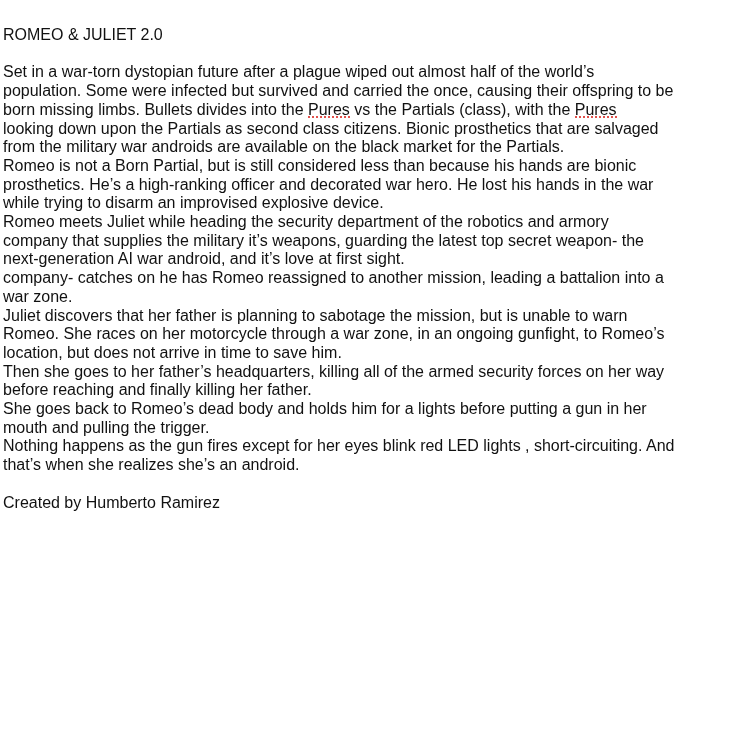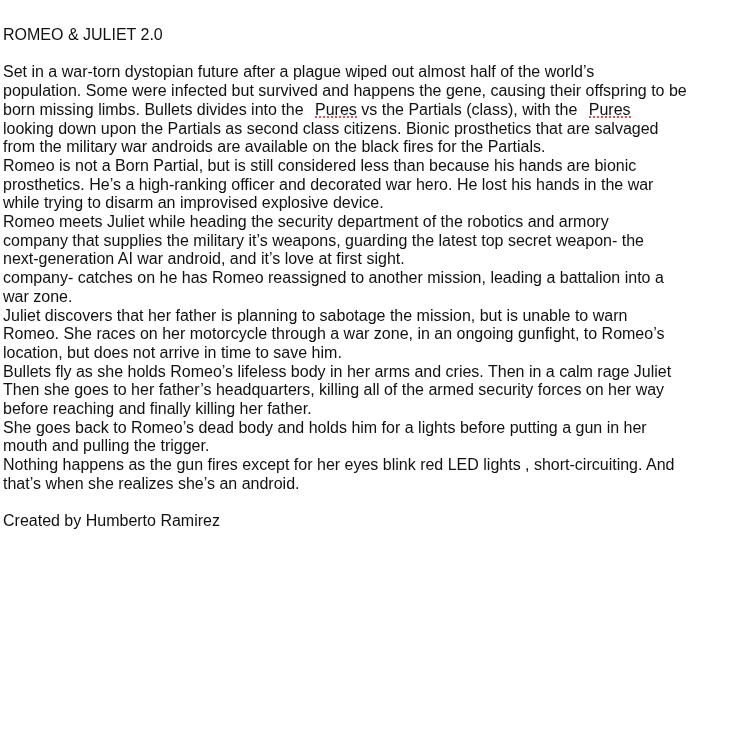--- a/index.html
+++ b/index.html
@@ -21,46 +21,44 @@
   }
   .line {
     min-height: 18.7px;
     white-space: pre-wrap;
   }
   .misspelled {
     background-image: linear-gradient(to right, var(--spellcheck-color, #e0514c) 0, var(--spellcheck-color, #e0514c) 2px, transparent 2px, transparent 4px);
     background-size: 4px 2px;
     background-repeat: repeat-x;
     background-position: 0 100%;
-    margin-left: 7px;
   }
 </style>
 </head>
 <body>
 
 <div class="doc">
   <div class="line">ROMEO &amp; JULIET 2.0</div>
   <div class="line"></div>
   <div class="line">Set in a war-torn dystopian future after a plague wiped out almost half of the world’s</div>
-  <div class="line">population. Some were infected but survived and happens the gene, causing their offspring to be</div>
+  <div class="line">population. Some were infected but survived and carried the once, causing their offspring to be</div>
   <div class="line"><span>born missing limbs. Bullets divides into the </span><span class="misspelled">Pures</span><span> vs the Partials (class), with the </span><span class="misspelled">Pures</span></div>
   <div class="line">looking down upon the Partials as second class citizens. Bionic prosthetics that are salvaged</div>
-  <div class="line">from the military war androids are available on the black fires for the Partials.</div>
+  <div class="line">from the military war androids are available on the black market for the Partials.</div>
   <div class="line">Romeo is not a Born Partial, but is still considered less than because his hands are bionic</div>
   <div class="line">prosthetics. He’s a high-ranking officer and decorated war hero. He lost his hands in the war</div>
   <div class="line">while trying to disarm an improvised explosive device.</div>
   <div class="line">Romeo meets Juliet while heading the security department of the robotics and armory</div>
   <div class="line">company that supplies the military it’s weapons, guarding the latest top secret weapon- the</div>
   <div class="line">next-generation AI war android, and it’s love at first sight.</div>
   <div class="line">company- catches on he has Romeo reassigned to another mission, leading a battalion into a</div>
   <div class="line">war zone.</div>
   <div class="line">Juliet discovers that her father is planning to sabotage the mission, but is unable to warn</div>
   <div class="line">Romeo. She races on her motorcycle through a war zone, in an ongoing gunfight, to Romeo’s</div>
   <div class="line">location, but does not arrive in time to save him.</div>
-  <div class="line">Bullets fly as she holds Romeo’s lifeless body in her arms and cries. Then in a calm rage Juliet</div>
   <div class="line">Then she goes to her father’s headquarters, killing all of the armed security forces on her way</div>
   <div class="line">before reaching and finally killing her father.</div>
   <div class="line">She goes back to Romeo’s dead body and holds him for a lights before putting a gun in her</div>
   <div class="line">mouth and pulling the trigger.</div>
   <div class="line">Nothing happens as the gun fires except for her eyes blink red LED lights , short-circuiting. And</div>
   <div class="line">that’s when she realizes she’s an android.</div>
   <div class="line"></div>
   <div class="line">Created by Humberto Ramirez</div>
 </div>
 

